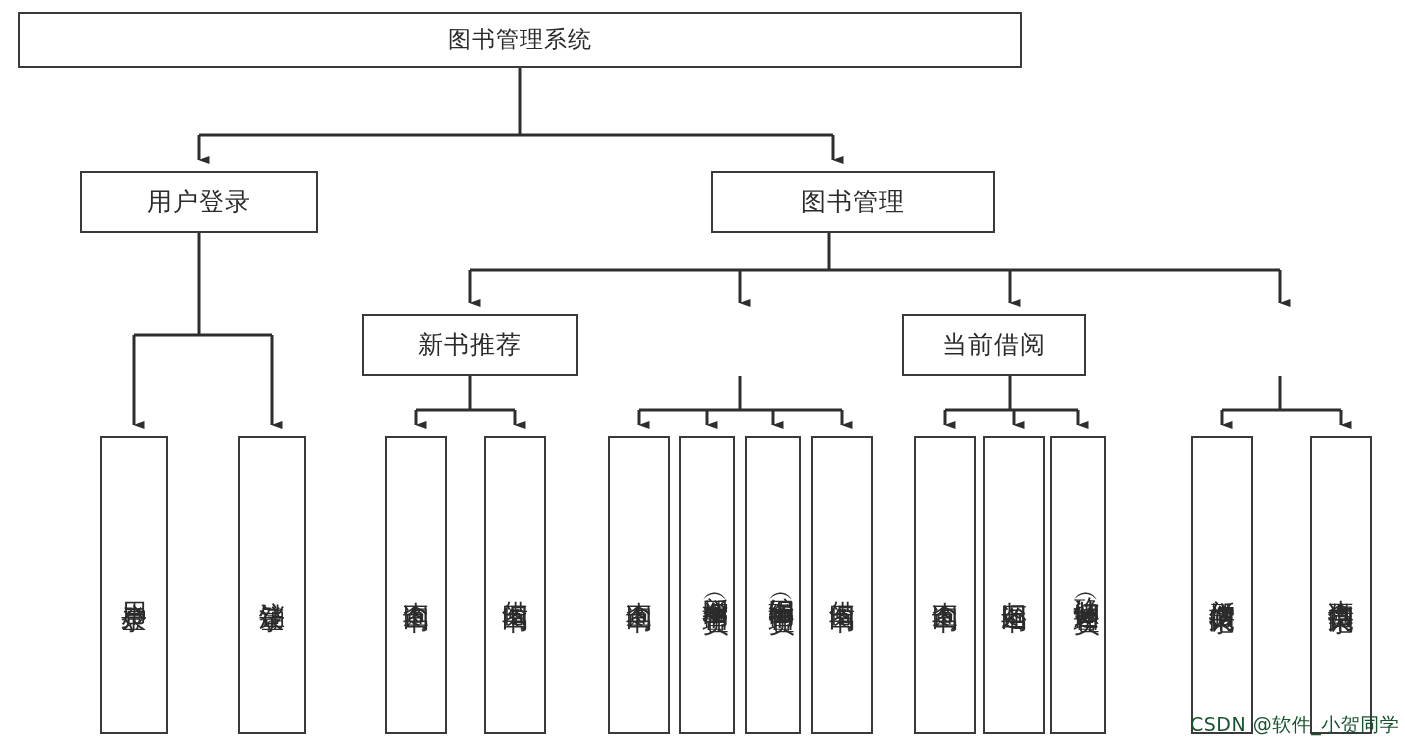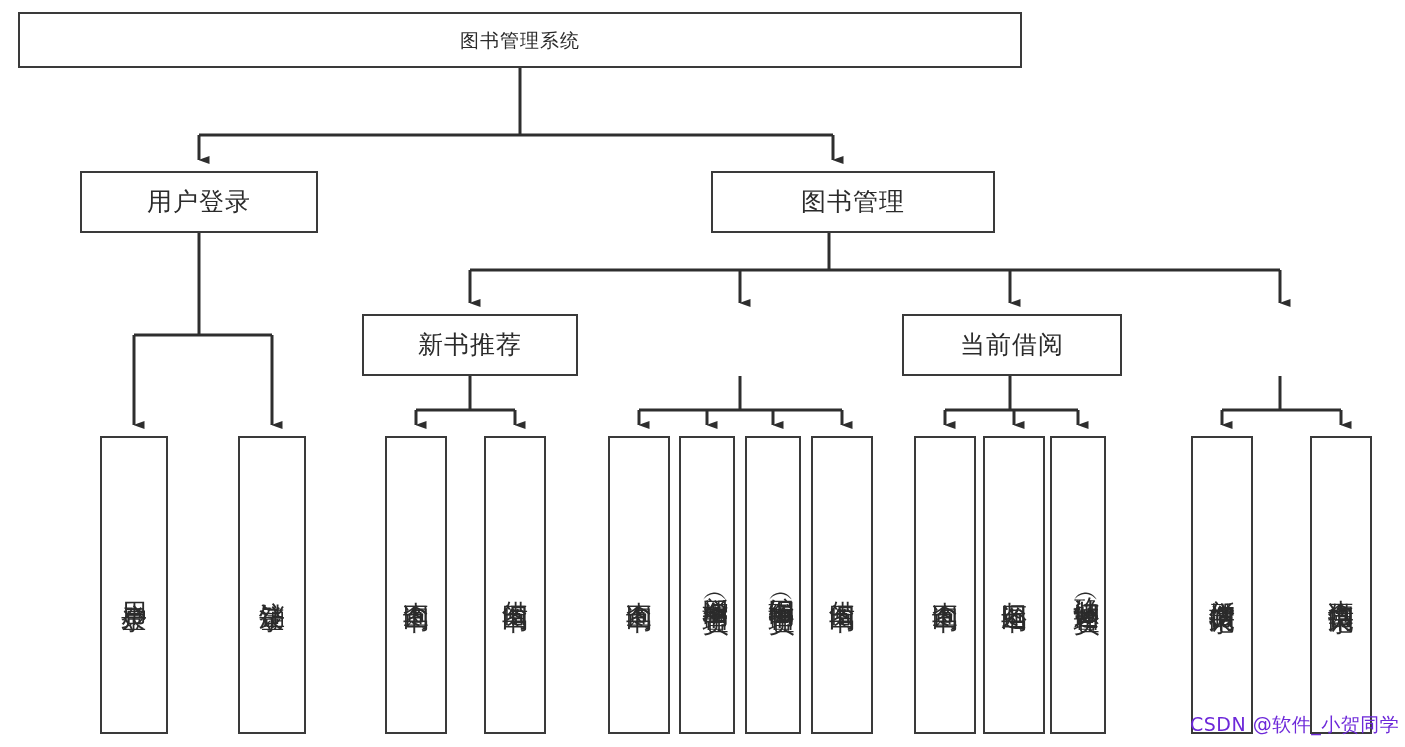--- a/index.html
+++ b/index.html
@@ -2,26 +2,26 @@
 <html><head>
 <meta charset="utf-8">
 <style>
   html,body{margin:0;padding:0;background:#ffffff;}
   body{font-family:"DejaVu Sans","Liberation Sans",sans-serif;}
   #canvas{position:relative;width:1405px;height:747px;background:#ffffff;overflow:hidden;}
   #wires{position:absolute;left:0;top:0;width:1405px;height:747px;pointer-events:none;}
   .node{position:absolute;box-sizing:border-box;background:#ffffff;border:2.5px solid #3a3a3a;
         display:flex;align-items:center;justify-content:center;text-align:center;color:#2b2b2b;}
   .node.h{font-size:25px;line-height:1.1;letter-spacing:1px;}
-  .node.root{font-size:19px;}
+  .node.root{font-size:23px;}
   .node.v{writing-mode:vertical-rl;text-orientation:upright;font-size:26px;line-height:1.34;
           letter-spacing:2px;padding:8px 0;align-items:flex-start;justify-content:center;}
   .node.vtop{align-items:flex-start;}
   .node.vmid{align-items:center;}
-  .watermark{position:absolute;left:1190px;top:712px;font-size:19px;color:#6d28d9;
+  .watermark{position:absolute;left:1190px;top:712px;font-size:19px;color:#14532d;
              letter-spacing:0.5px;white-space:nowrap;}
 </style>
 </head>
 <body>
 
 <div id="canvas">
 
   <svg id="wires" viewBox="0 0 1405 747">
     <defs>
       <marker id="arw" markerWidth="9" markerHeight="11" refX="4" refY="10.5" orient="auto" markerUnits="userSpaceOnUse">
@@ -71,21 +71,21 @@
       <path d="M1341,410 L1341,425" marker-end="url(#arw)"></path>
     </g>
   </svg>
 
   <div class="node h root" id="n-root" style="left: 18px; top: 12px; width: 1004px; height: 56px;">图书管理系统</div>
 
   <div class="node h" id="n-l2-0" style="left: 80px; top: 171px; width: 238px; height: 62px;">用户登录</div>
   <div class="node h" id="n-l2-1" style="left: 711px; top: 171px; width: 284px; height: 62px;">图书管理</div>
 
   <div class="node h" id="n-l3-0" style="left: 362px; top: 314px; width: 216px; height: 62px;">新书推荐</div>
-  <div class="node h" id="n-l3-2" style="left: 902px; top: 314px; width: 220px; height: 62px;">当前借阅</div>
+  <div class="node h" id="n-l3-2" style="left: 902px; top: 314px; width: 184px; height: 62px;">当前借阅</div>
 
   <div class="node v vmid" id="n-lf-0" style="left: 100px; top: 436px; width: 68px; height: 298px;">用户登录</div>
   <div class="node v vmid" id="n-lf-1" style="left: 238px; top: 436px; width: 68px; height: 298px;">注销登录</div>
   <div class="node v vmid" id="n-lf-2" style="left: 385px; top: 436px; width: 62px; height: 298px;">查询图书</div>
   <div class="node v vmid" id="n-lf-3" style="left: 484px; top: 436px; width: 62px; height: 298px;">借阅图书</div>
   <div class="node v vmid" id="n-lf-4" style="left: 608px; top: 436px; width: 62px; height: 298px;">查询图书</div>
   <div class="node v vtop" id="n-lf-5" style="left: 679px; top: 436px; width: 56px; height: 298px;">新增图书（管理员）</div>
   <div class="node v vtop" id="n-lf-6" style="left: 745px; top: 436px; width: 56px; height: 298px;">编辑图书（管理员）</div>
   <div class="node v vmid" id="n-lf-7" style="left: 811px; top: 436px; width: 62px; height: 298px;">借阅图书</div>
   <div class="node v vmid" id="n-lf-8" style="left: 914px; top: 436px; width: 62px; height: 298px;">查询图书</div>

